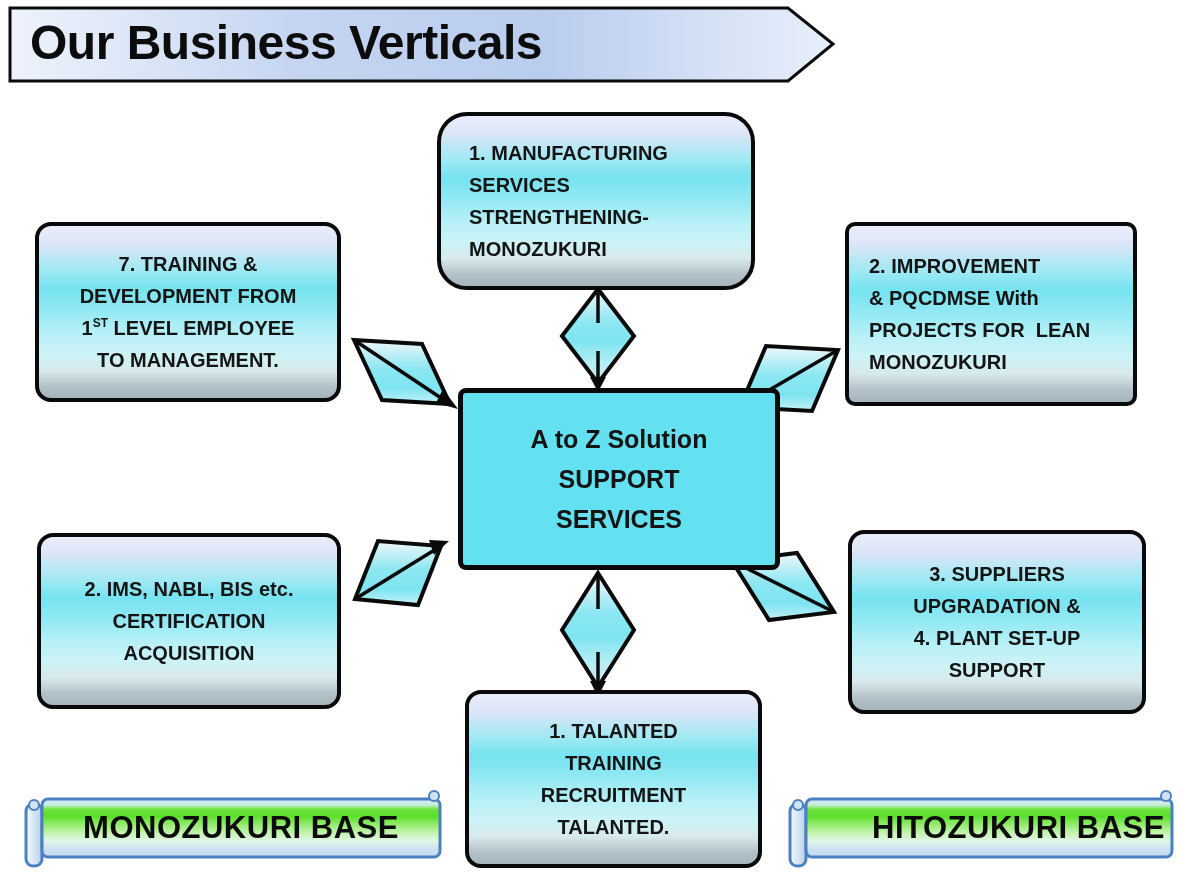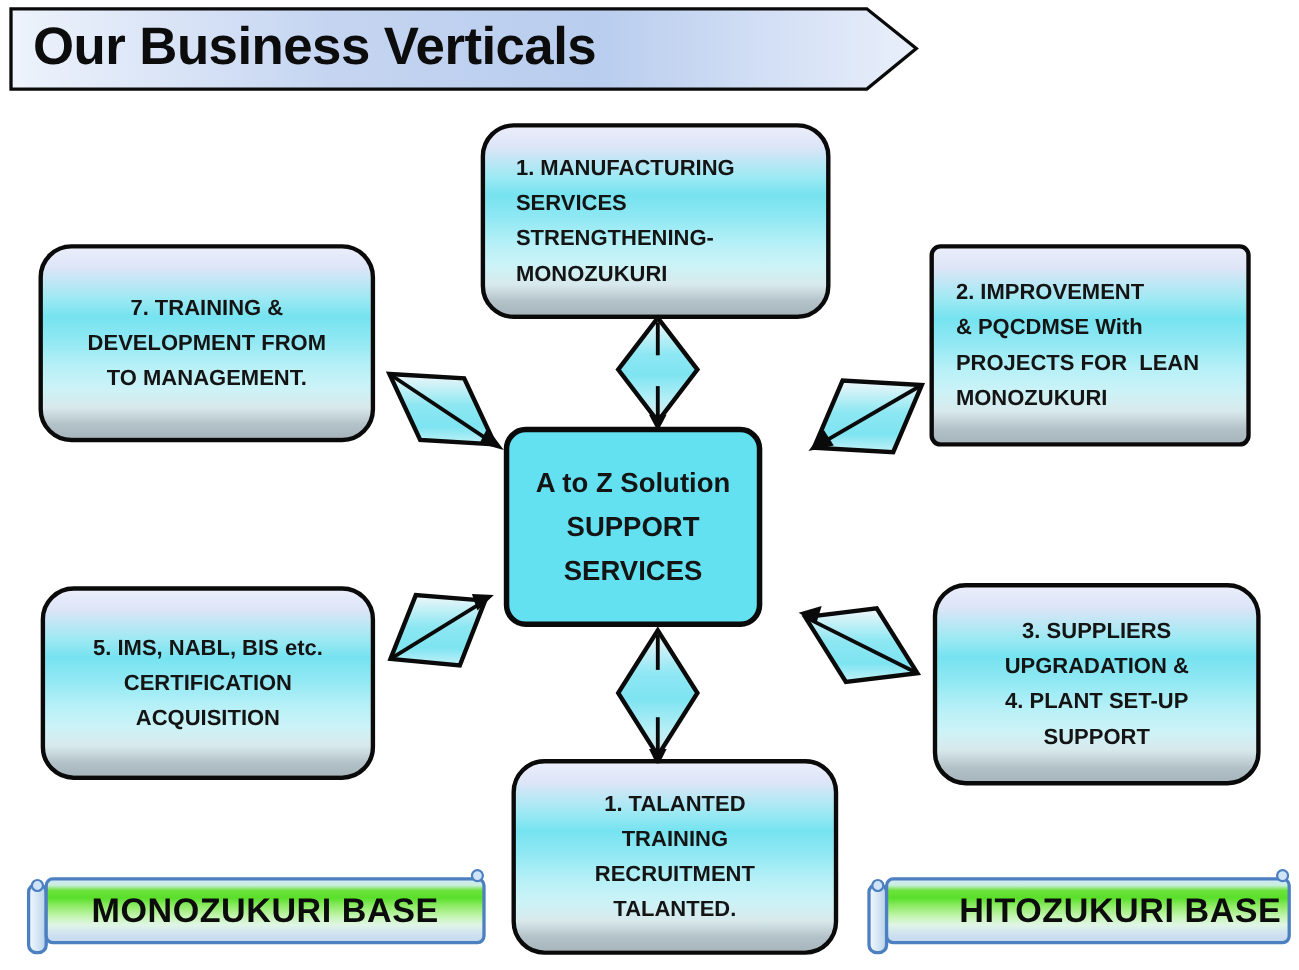--- a/index.html
+++ b/index.html
@@ -20,32 +20,32 @@
     border:4px solid #0a0a0a;border-radius:30px;
     background:linear-gradient(to bottom,
       #eaedfb 0%,#dde5f7 10%,#9ee9f3 26%,#76e3f0 36%,#8fe8f3 48%,
       #b6f0f7 62%,#ccf3f7 74%,#d8e9ec 84%,#b3c2c8 93%,#a6b6bc 100%);
     display:flex;flex-direction:column;justify-content:center;
     font-weight:700;font-size:20px;line-height:1.6;
   }
   .vbox .line{white-space:pre;}
   .vbox sup{font-size:60%;vertical-align:super;font-weight:700;}
   .align-left{align-items:flex-start;text-align:left;}
-  .align-center{align-items:center;text-align:right;}
+  .align-center{align-items:center;text-align:right;border-radius:16px;}
 
   #box-manufacturing{left:437px;top:112px;width:318px;height:178px;padding-left:28px;}
   #box-training{left:35px;top:222px;width:306px;height:180px;}
   #box-improvement{left:845px;top:222px;width:292px;height:184px;padding-left:20px;border-radius:10px;}
   #box-certification{left:37px;top:533px;width:304px;height:176px;}
   #box-suppliers{left:848px;top:530px;width:298px;height:184px;}
   #box-manpower{left:465px;top:690px;width:297px;height:178px;}
 
   #center-node{
-    position:absolute;left:458px;top:388px;width:235px;height:182px;z-index:2;
-    box-sizing:border-box;border:5px solid #0a0a0a;border-radius:20px;
+    position:absolute;left:458px;top:388px;width:322px;height:182px;z-index:2;
+    box-sizing:border-box;border:5px solid #0a0a0a;border-radius:8px;
     background:#63e1f0;
     display:flex;flex-direction:column;justify-content:center;align-items:center;
     text-align:center;font-weight:700;font-size:25px;line-height:1.6;
   }
 
   .banner-label{
     position:absolute;z-index:3;display:flex;align-items:center;justify-content:center;
     font-weight:700;font-size:31px;color:#0c0c0c;letter-spacing:0.5px;
   }
   #banner-left-label{left:42px;top:799px;width:398px;height:58px;}
@@ -162,25 +162,26 @@
   <div id="box-improvement" class="vbox align-left">
       <div class="line">2. IMPROVEMENT</div>
       <div class="line">&amp; PQCDMSE With</div>
       <div class="line">PROJECTS FOR  LEAN</div>
       <div class="line">MONOZUKURI</div>
     </div>
 
   <div id="box-training" class="vbox align-center">
       <div class="line">7. TRAINING &amp;</div>
       <div class="line">DEVELOPMENT FROM</div>
+      <div class="line"><span>1</span><sup>ST</sup><span> LEVEL EMPLOYEE</span></div>
       <div class="line">TO MANAGEMENT.</div>
     </div>
 
   <div id="box-certification" class="vbox align-center">
-      <div class="line">5. IMS, NABL, BIS etc.</div>
+      <div class="line">2. IMS, NABL, BIS etc.</div>
       <div class="line">CERTIFICATION</div>
       <div class="line">ACQUISITION</div>
     </div>
 
   <div id="box-suppliers" class="vbox align-center">
       <div class="line">3. SUPPLIERS</div>
       <div class="line">UPGRADATION &amp;</div>
       <div class="line">4. PLANT SET-UP</div>
       <div class="line">SUPPORT</div>
     </div>

